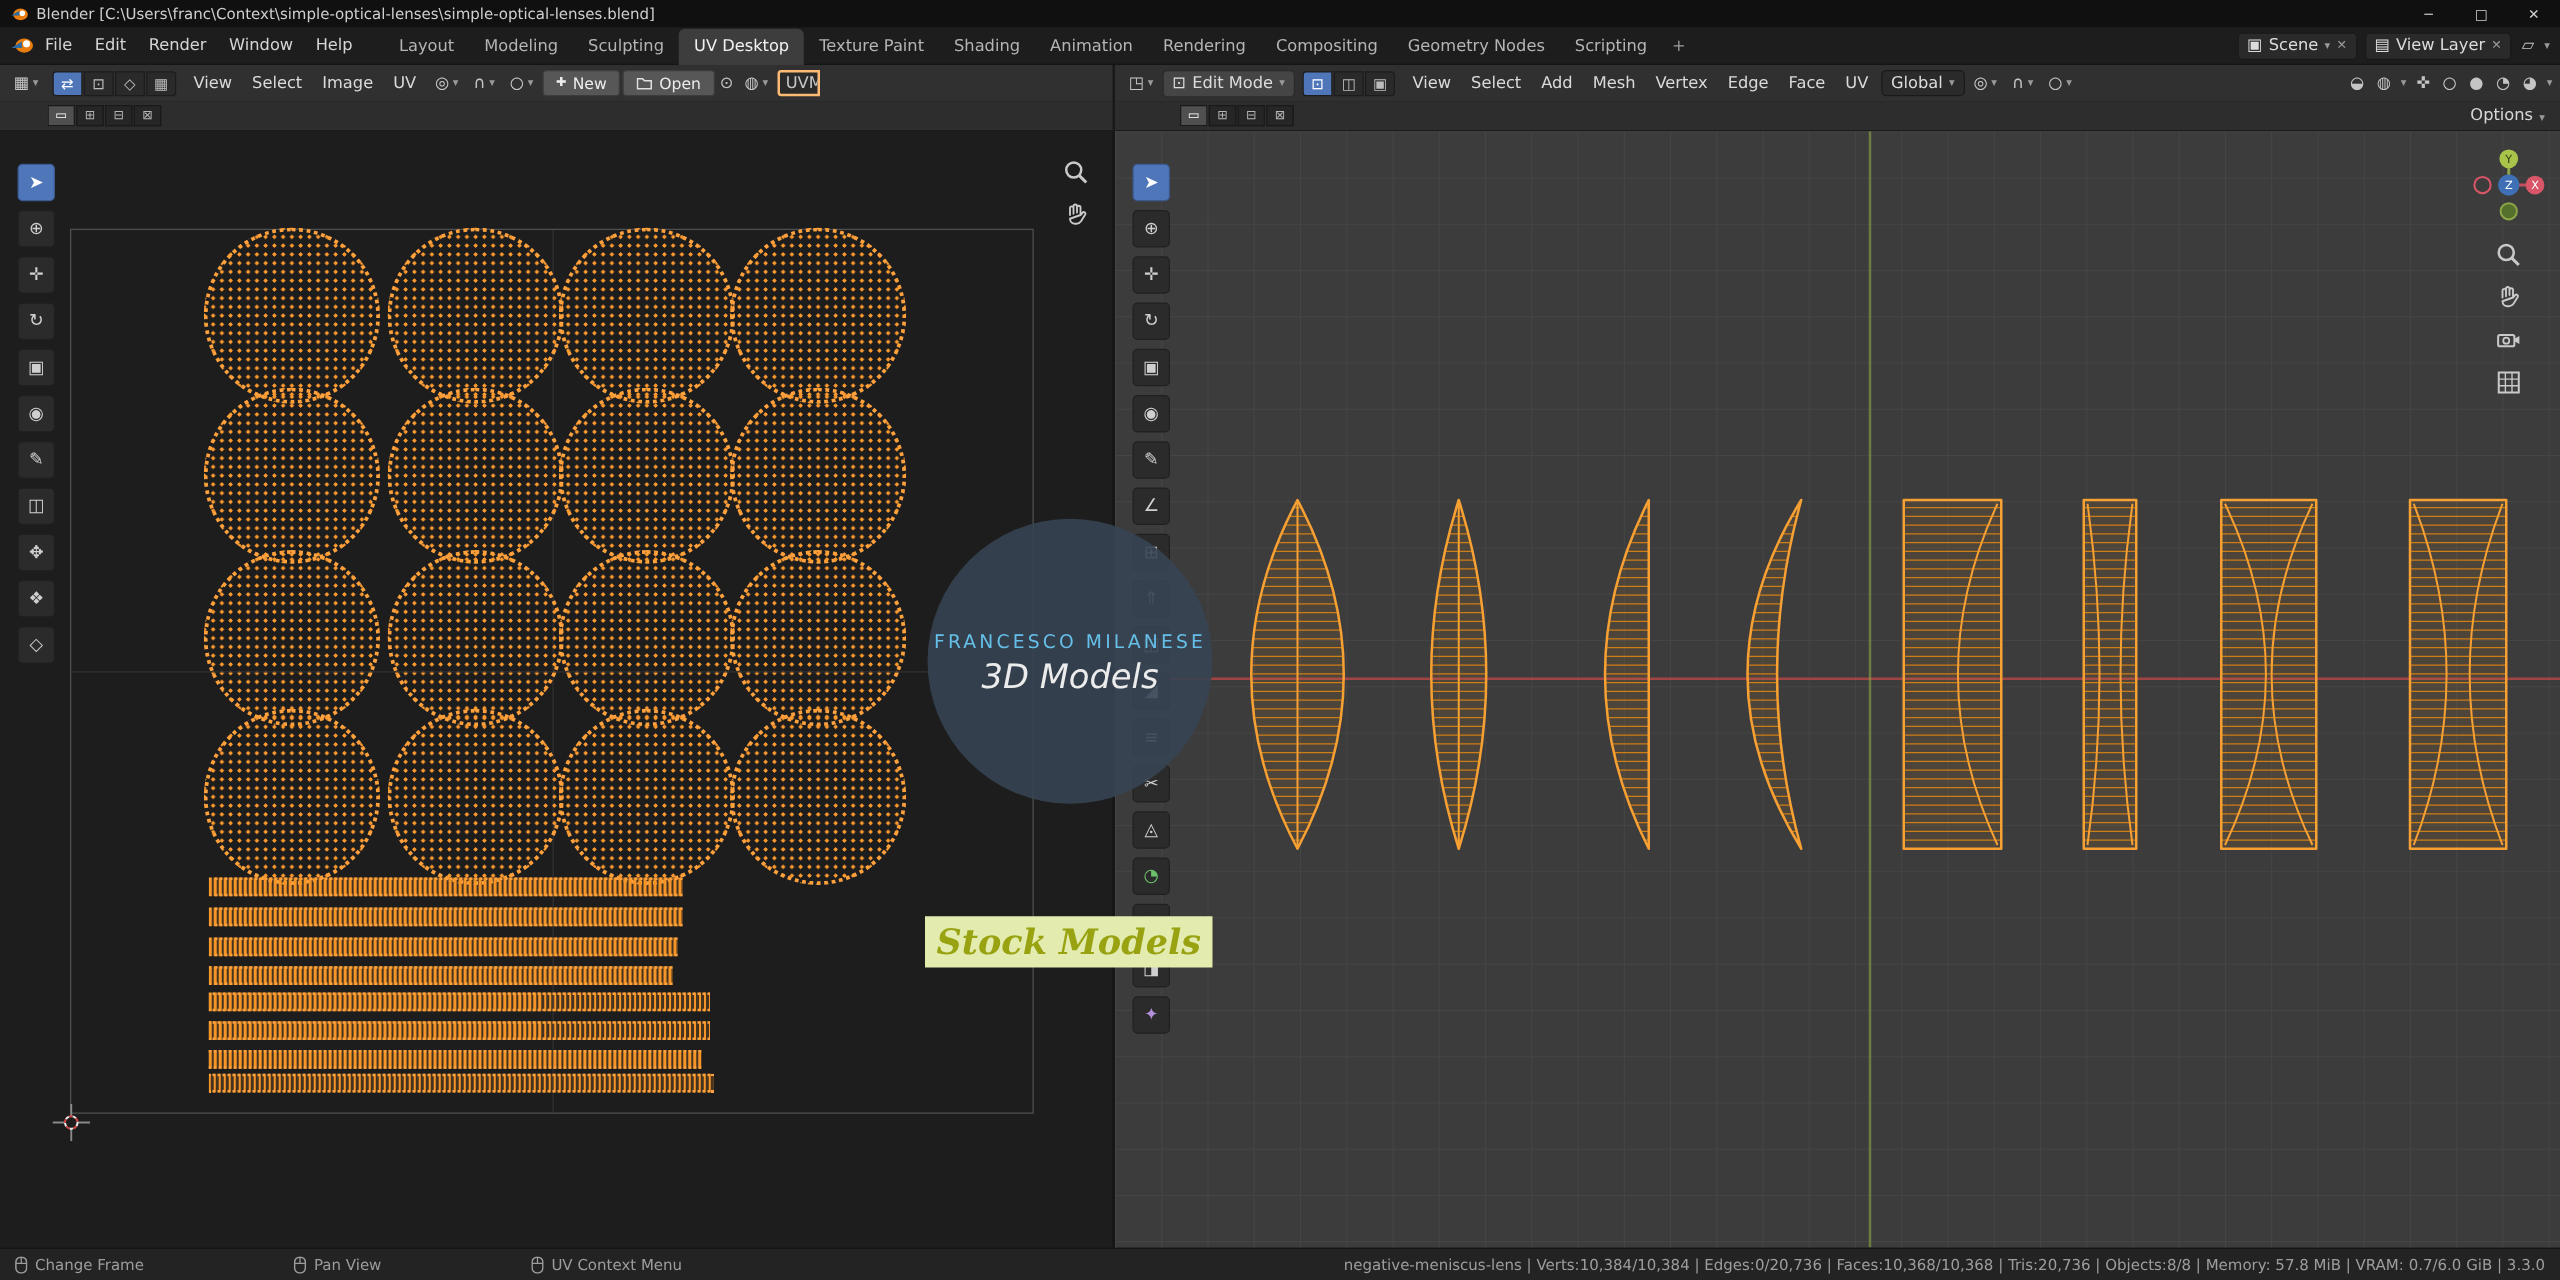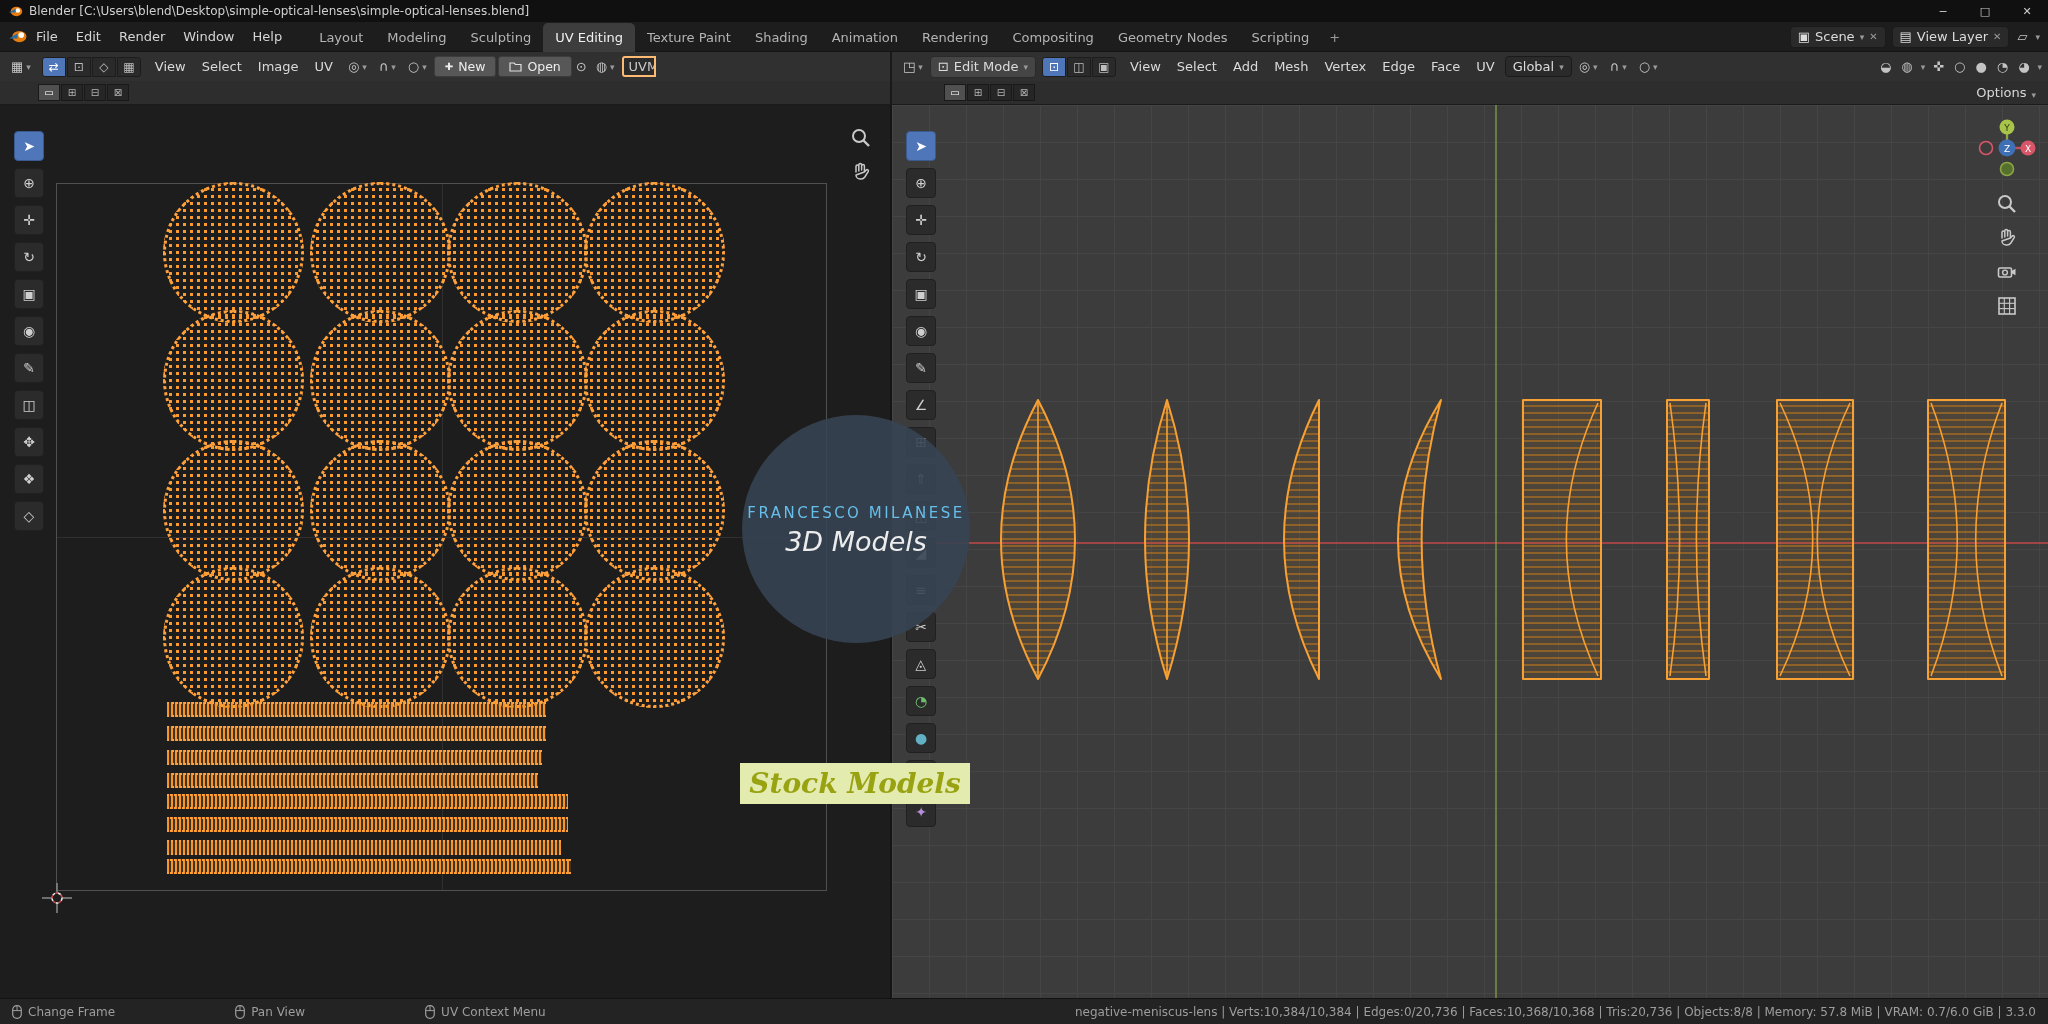--- a/index.html
+++ b/index.html
@@ -96,42 +96,42 @@
             gap:12px; z-index:4; }
 
   
   .wm-circle { position:absolute; left:742px; top:310px; width:228px; height:228px; border-radius:50%;
     background:rgba(54,68,82,0.9); display:flex; flex-direction:column; align-items:center; justify-content:center;
     z-index:6; }
   .wm-fm { font-family:"DejaVu Serif","Liberation Serif",serif; font-style:italic; font-weight:bold;
            font-size:80px; line-height:0.95; letter-spacing:-2px; }
   .wm-name { color:#66bfe9; font-size:15px; letter-spacing:2.5px; margin-top:3px; white-space:nowrap; }
   .wm-sub { color:#ececec; font-style:italic; font-size:27px; margin-top:4px; }
-  .wm-badge { position:absolute; left:740px; top:658px; width:230px; height:41px; z-index:6;
+  .wm-badge { position:absolute; left:740px; top:628px; width:230px; height:41px; z-index:6;
     display:flex; align-items:center; justify-content:center;
     font-family:"DejaVu Serif","Liberation Serif",serif; font-style:italic; font-weight:bold; font-size:28px; }
 
   
   .statusbar { height:26px; background:#232323; border-top:1px solid #121212; display:flex; align-items:center;
                padding:0 12px; font-size:12px; color:#9d9d9d; }
   .sb-item { display:flex; align-items:center; gap:6px; margin-right:120px; }
   .sb-stats { margin-left:auto; white-space:nowrap; color:#9d9d9d; }
 
   svg text { font-family:"DejaVu Sans",sans-serif; }
 </style>
 </head>
 <body>
 
 <div class="titlebar">
   <svg width="15" height="15" viewBox="0 0 16 16">
     <ellipse cx="9" cy="8" rx="6.2" ry="5" fill="#e87d0d"></ellipse>
     <circle cx="10.5" cy="7" r="2.4" fill="#ffffff"></circle>
     <path d="M1 9 L8 5 L8 9 Z" fill="#2d6ca2"></path>
   </svg>
-  <span class="title">Blender [C:\Users\blend\Desktop\simple-optical-lenses\simple-optical-lenses.blend]</span>
+  <span class="title">Blender [C:\Users\franc\Context\simple-optical-lenses\simple-optical-lenses.blend]</span>
   <div class="win-controls">
     <span class="win-btn">─</span>
     <span class="win-btn">□</span>
     <span class="win-btn close">✕</span>
   </div>
 </div>
 
 <div class="topbar">
   <svg width="19" height="15" viewBox="0 0 20 16">
     <ellipse cx="12" cy="8" rx="7.5" ry="6" fill="#e87d0d"></ellipse>
@@ -142,21 +142,21 @@
       <span class="menu-item">File</span>
       <span class="menu-item">Edit</span>
       <span class="menu-item">Render</span>
       <span class="menu-item">Window</span>
       <span class="menu-item">Help</span>
     </nav>
   <div class="tabs" id="workspace-tabs">
       <span class="ws-tab">Layout</span>
       <span class="ws-tab">Modeling</span>
       <span class="ws-tab">Sculpting</span>
-      <span class="ws-tab active">UV Editing</span>
+      <span class="ws-tab active">UV Desktop</span>
       <span class="ws-tab">Texture Paint</span>
       <span class="ws-tab">Shading</span>
       <span class="ws-tab">Animation</span>
       <span class="ws-tab">Rendering</span>
       <span class="ws-tab">Compositing</span>
       <span class="ws-tab">Geometry Nodes</span>
       <span class="ws-tab">Scripting</span>
       <span class="ws-tab add">+</span>
     </div>
   <div class="tb-right">

